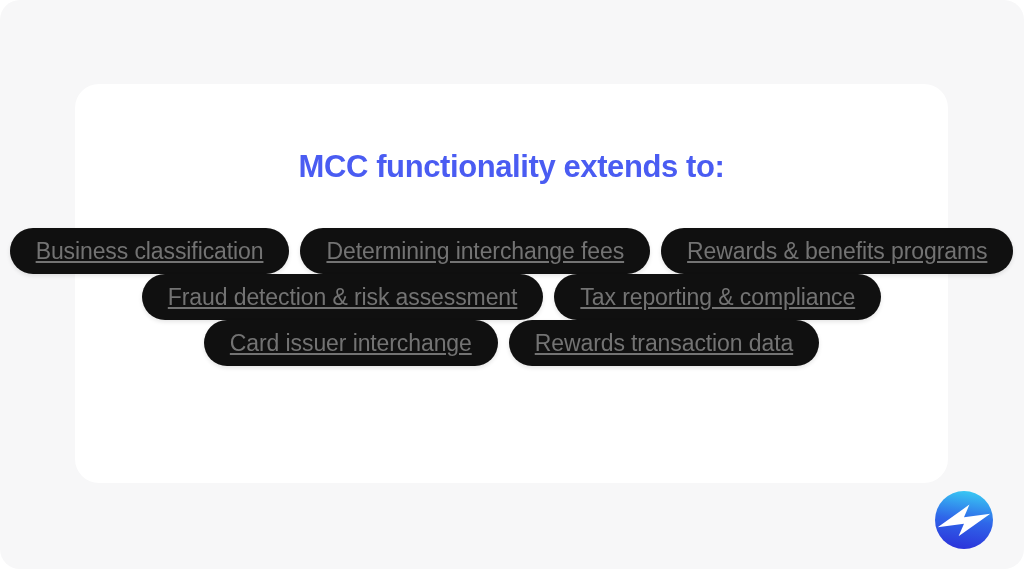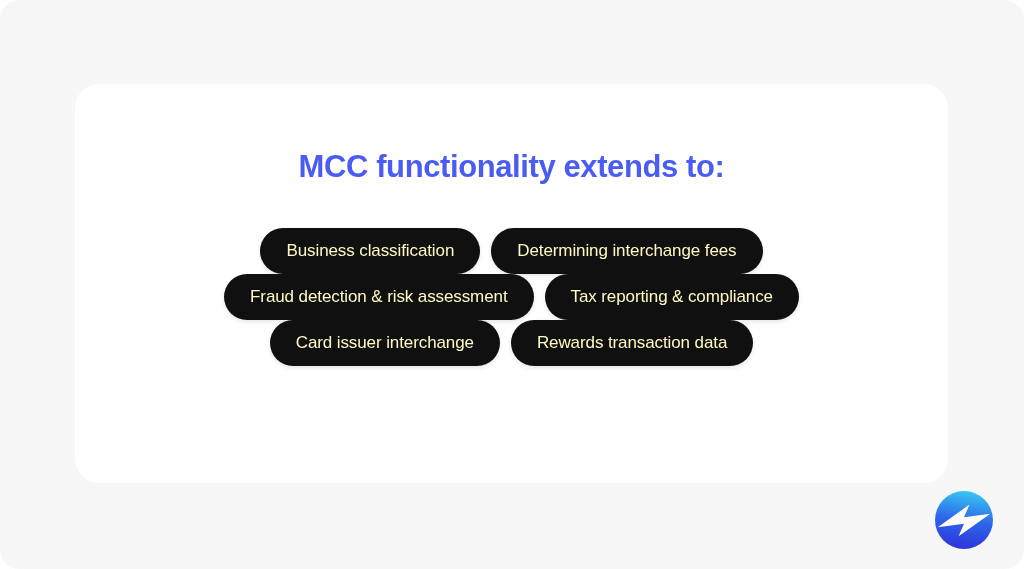--- a/index.html
+++ b/index.html
@@ -42,29 +42,30 @@
     display: flex;
     gap: 11px;
     justify-content: center;
   }
   .pill-row.first { margin-top: 44px; }
   .pill-row + .pill-row { }
   .pill {
     height: 46px;
     border-radius: 23px;
     background: #101010;
-    color: #fef9c3;
+    color: #737373;
     display: flex;
     align-items: center;
     padding: 0 26px;
-    font-size: 17px;
+    font-size: 23px;
     font-weight: 500;
     letter-spacing: -0.1px;
     white-space: nowrap;
     box-shadow: 0 2px 4px rgba(0,0,0,0.10);
+    text-decoration: underline;
   }
   .logo {
     position: absolute;
     left: 935px;
     top: 491px;
     width: 58px;
     height: 58px;
   }
   .logo svg { display: block; width: 100%; height: 100%; }
 </style>
@@ -73,20 +74,21 @@
 
 <div class="canvas">
 
   <div class="card">
 
     <h1 class="title">MCC functionality extends to:</h1>
 
     <div class="pill-row first">
       <div class="pill">Business classification</div>
       <div class="pill">Determining interchange fees</div>
+      <div class="pill">Rewards &amp; benefits programs</div>
     </div>
 
     <div class="pill-row">
       <div class="pill">Fraud detection &amp; risk assessment</div>
       <div class="pill">Tax reporting &amp; compliance</div>
     </div>
 
     <div class="pill-row">
       <div class="pill">Card issuer interchange</div>
       <div class="pill">Rewards transaction data</div>

